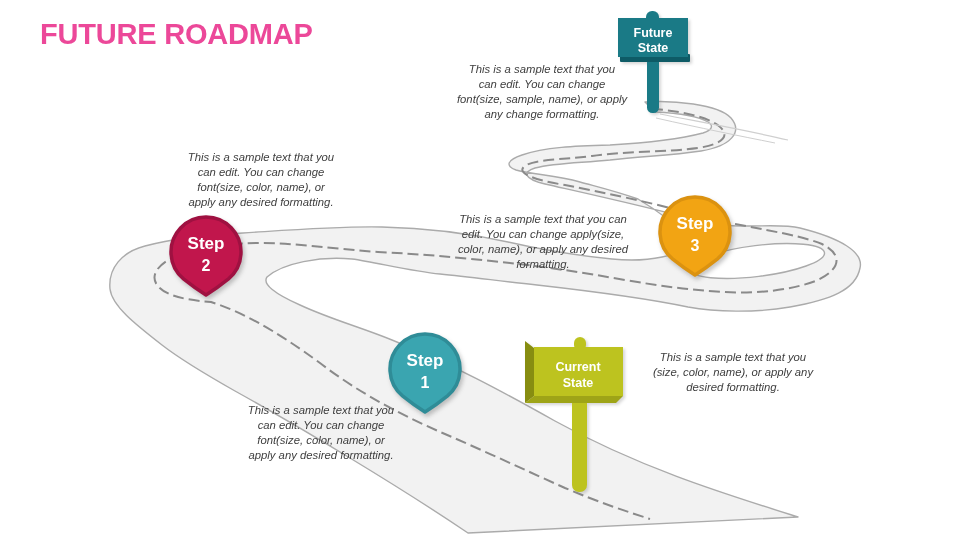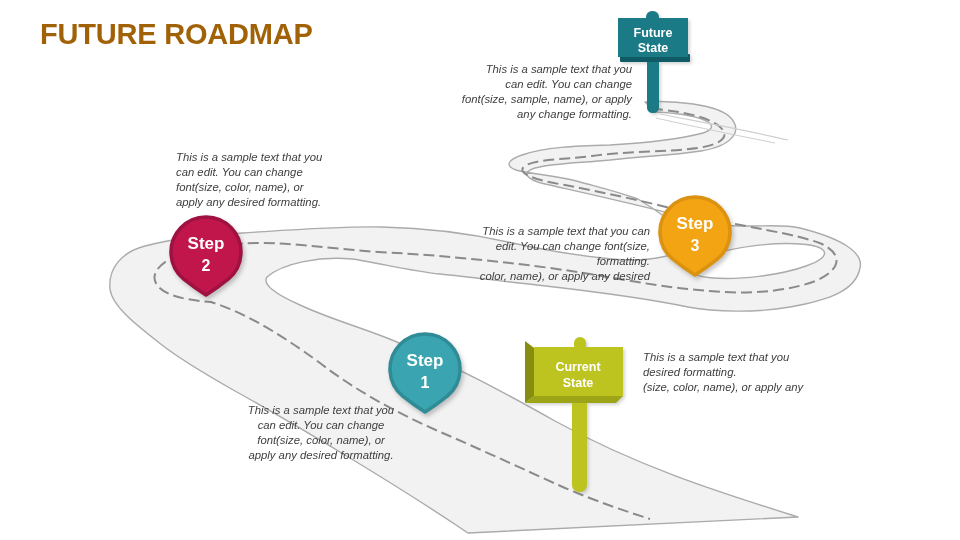--- a/index.html
+++ b/index.html
@@ -3,27 +3,27 @@
 <meta charset="utf-8">
 <style>
   html,body{margin:0;padding:0;background:#ffffff;}
   #slide{
     position:relative;width:960px;height:540px;overflow:hidden;
     background:#ffffff;font-family:"Liberation Sans",sans-serif;
   }
   #roadmap-svg{position:absolute;left:0;top:0;}
   .slide-title{
     position:absolute;left:40px;top:18px;
-    font-size:29px;font-weight:bold;color:#a16207;letter-spacing:-0.2px;
+    font-size:29px;font-weight:bold;color:#ec4899;letter-spacing:-0.2px;
   }
   .note{
     position:absolute;font-style:italic;font-size:11.3px;line-height:15px;
     color:#3e3e3e;white-space:nowrap;
   }
-  .note div{white-space:nowrap;}
+  .note div{white-space:nowrap;text-align:center;}
   .note.right{text-align:right;}
   .note.center{text-align:center;}
   .pin{filter:drop-shadow(2px 3px 2px rgba(90,90,90,0.35));}
   .sign{filter:drop-shadow(2px 2px 1.5px rgba(120,120,120,0.3));}
   .pin text,.sign text{
     font-family:"Liberation Sans",sans-serif;font-weight:bold;fill:#ffffff;
     text-anchor:middle;
   }
   .pin .pin-label{font-size:17px;}
   .pin .pin-number{font-size:16px;}
@@ -151,31 +151,31 @@
     <div>any change formatting.</div>
   </div>
 
   <div class="note" style="left:176px;top:150px;width:170px;">
     <div>This is a sample text that you</div>
     <div>can edit. You can change</div>
     <div>font(size, color, name), or</div>
     <div>apply any desired formatting.</div>
   </div>
 
-  <div class="note right" style="left:460px;top:212px;width:190px;margin-top:12px;">
+  <div class="note right" style="left:448px;top:212px;width:190px;">
     <div>This is a sample text that you can</div>
-    <div>edit. You can change font(size,</div>
+    <div>edit. You can change apply(size,</div>
+    <div>color, name), or apply any desired</div>
     <div>formatting.</div>
-    <div>color, name), or apply any desired</div>
   </div>
 
   <div class="note" style="left:643px;top:350px;width:180px;">
     <div>This is a sample text that you</div>
+    <div>(size, color, name), or apply any</div>
     <div>desired formatting.</div>
-    <div>(size, color, name), or apply any</div>
   </div>
 
   <div class="note center" style="left:231px;top:403px;width:180px;">
     <div>This is a sample text that you</div>
     <div>can edit. You can change</div>
     <div>font(size, color, name), or</div>
     <div>apply any desired formatting.</div>
   </div>
 
 </div>

